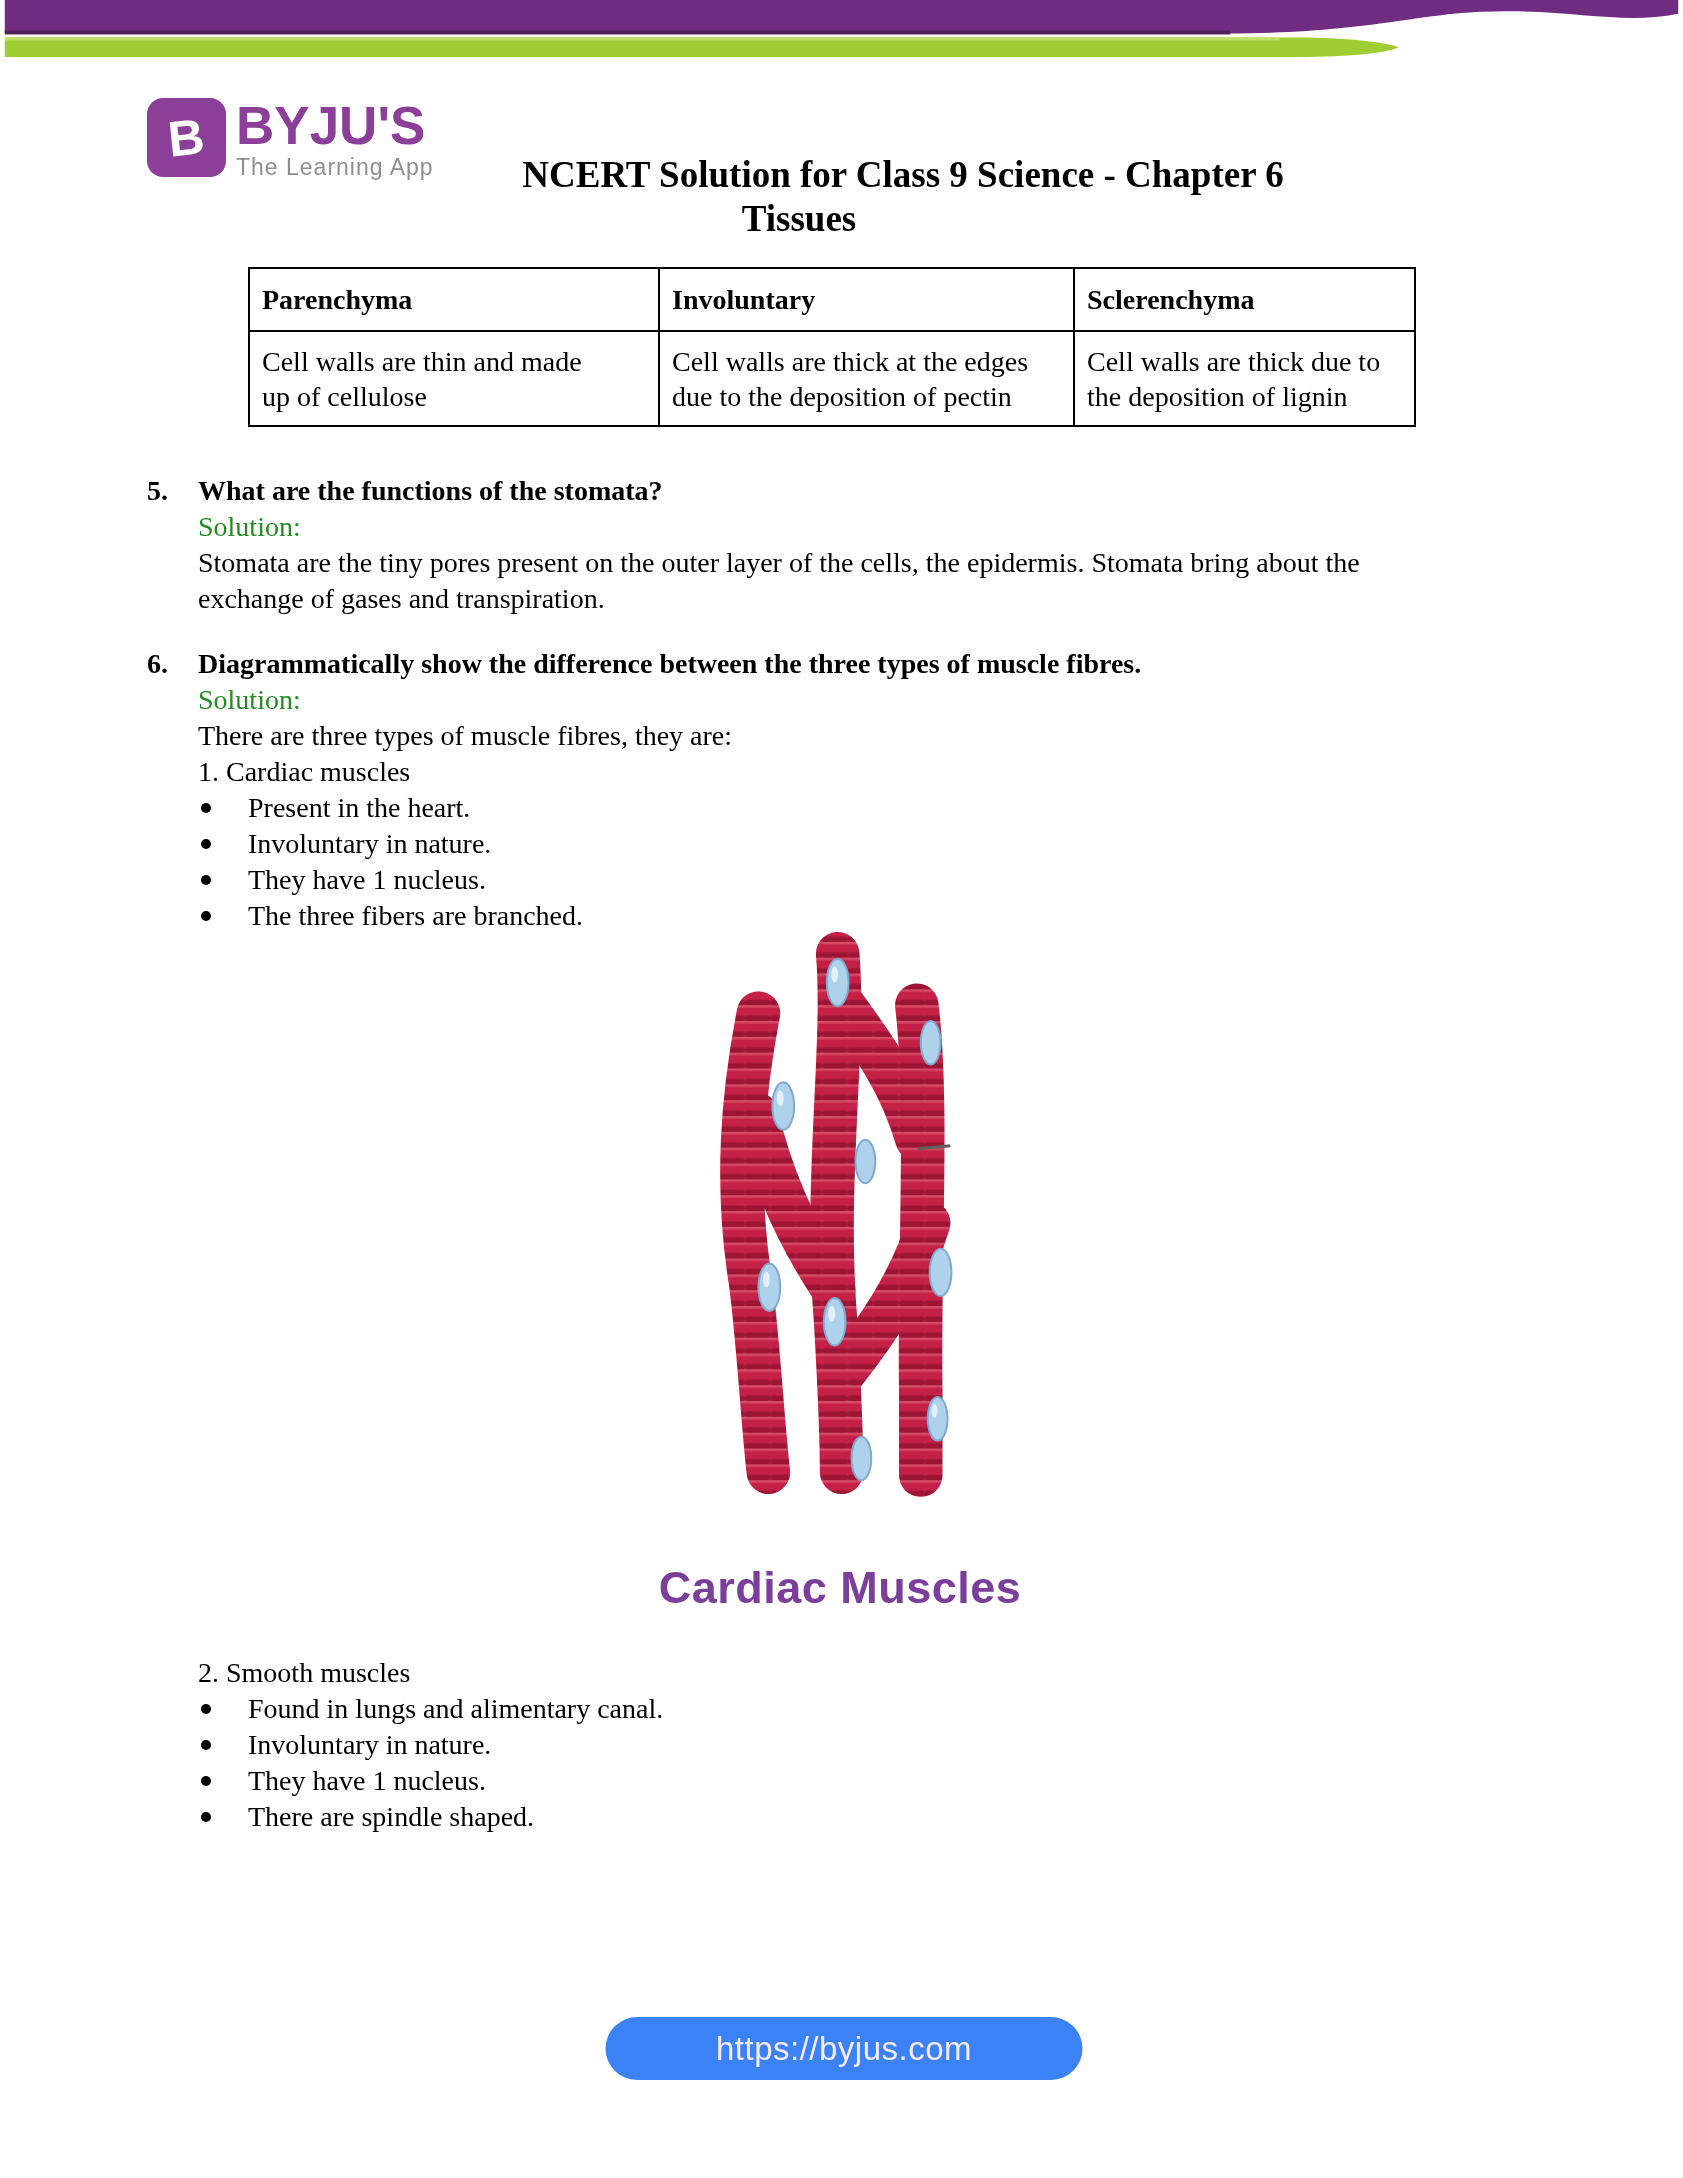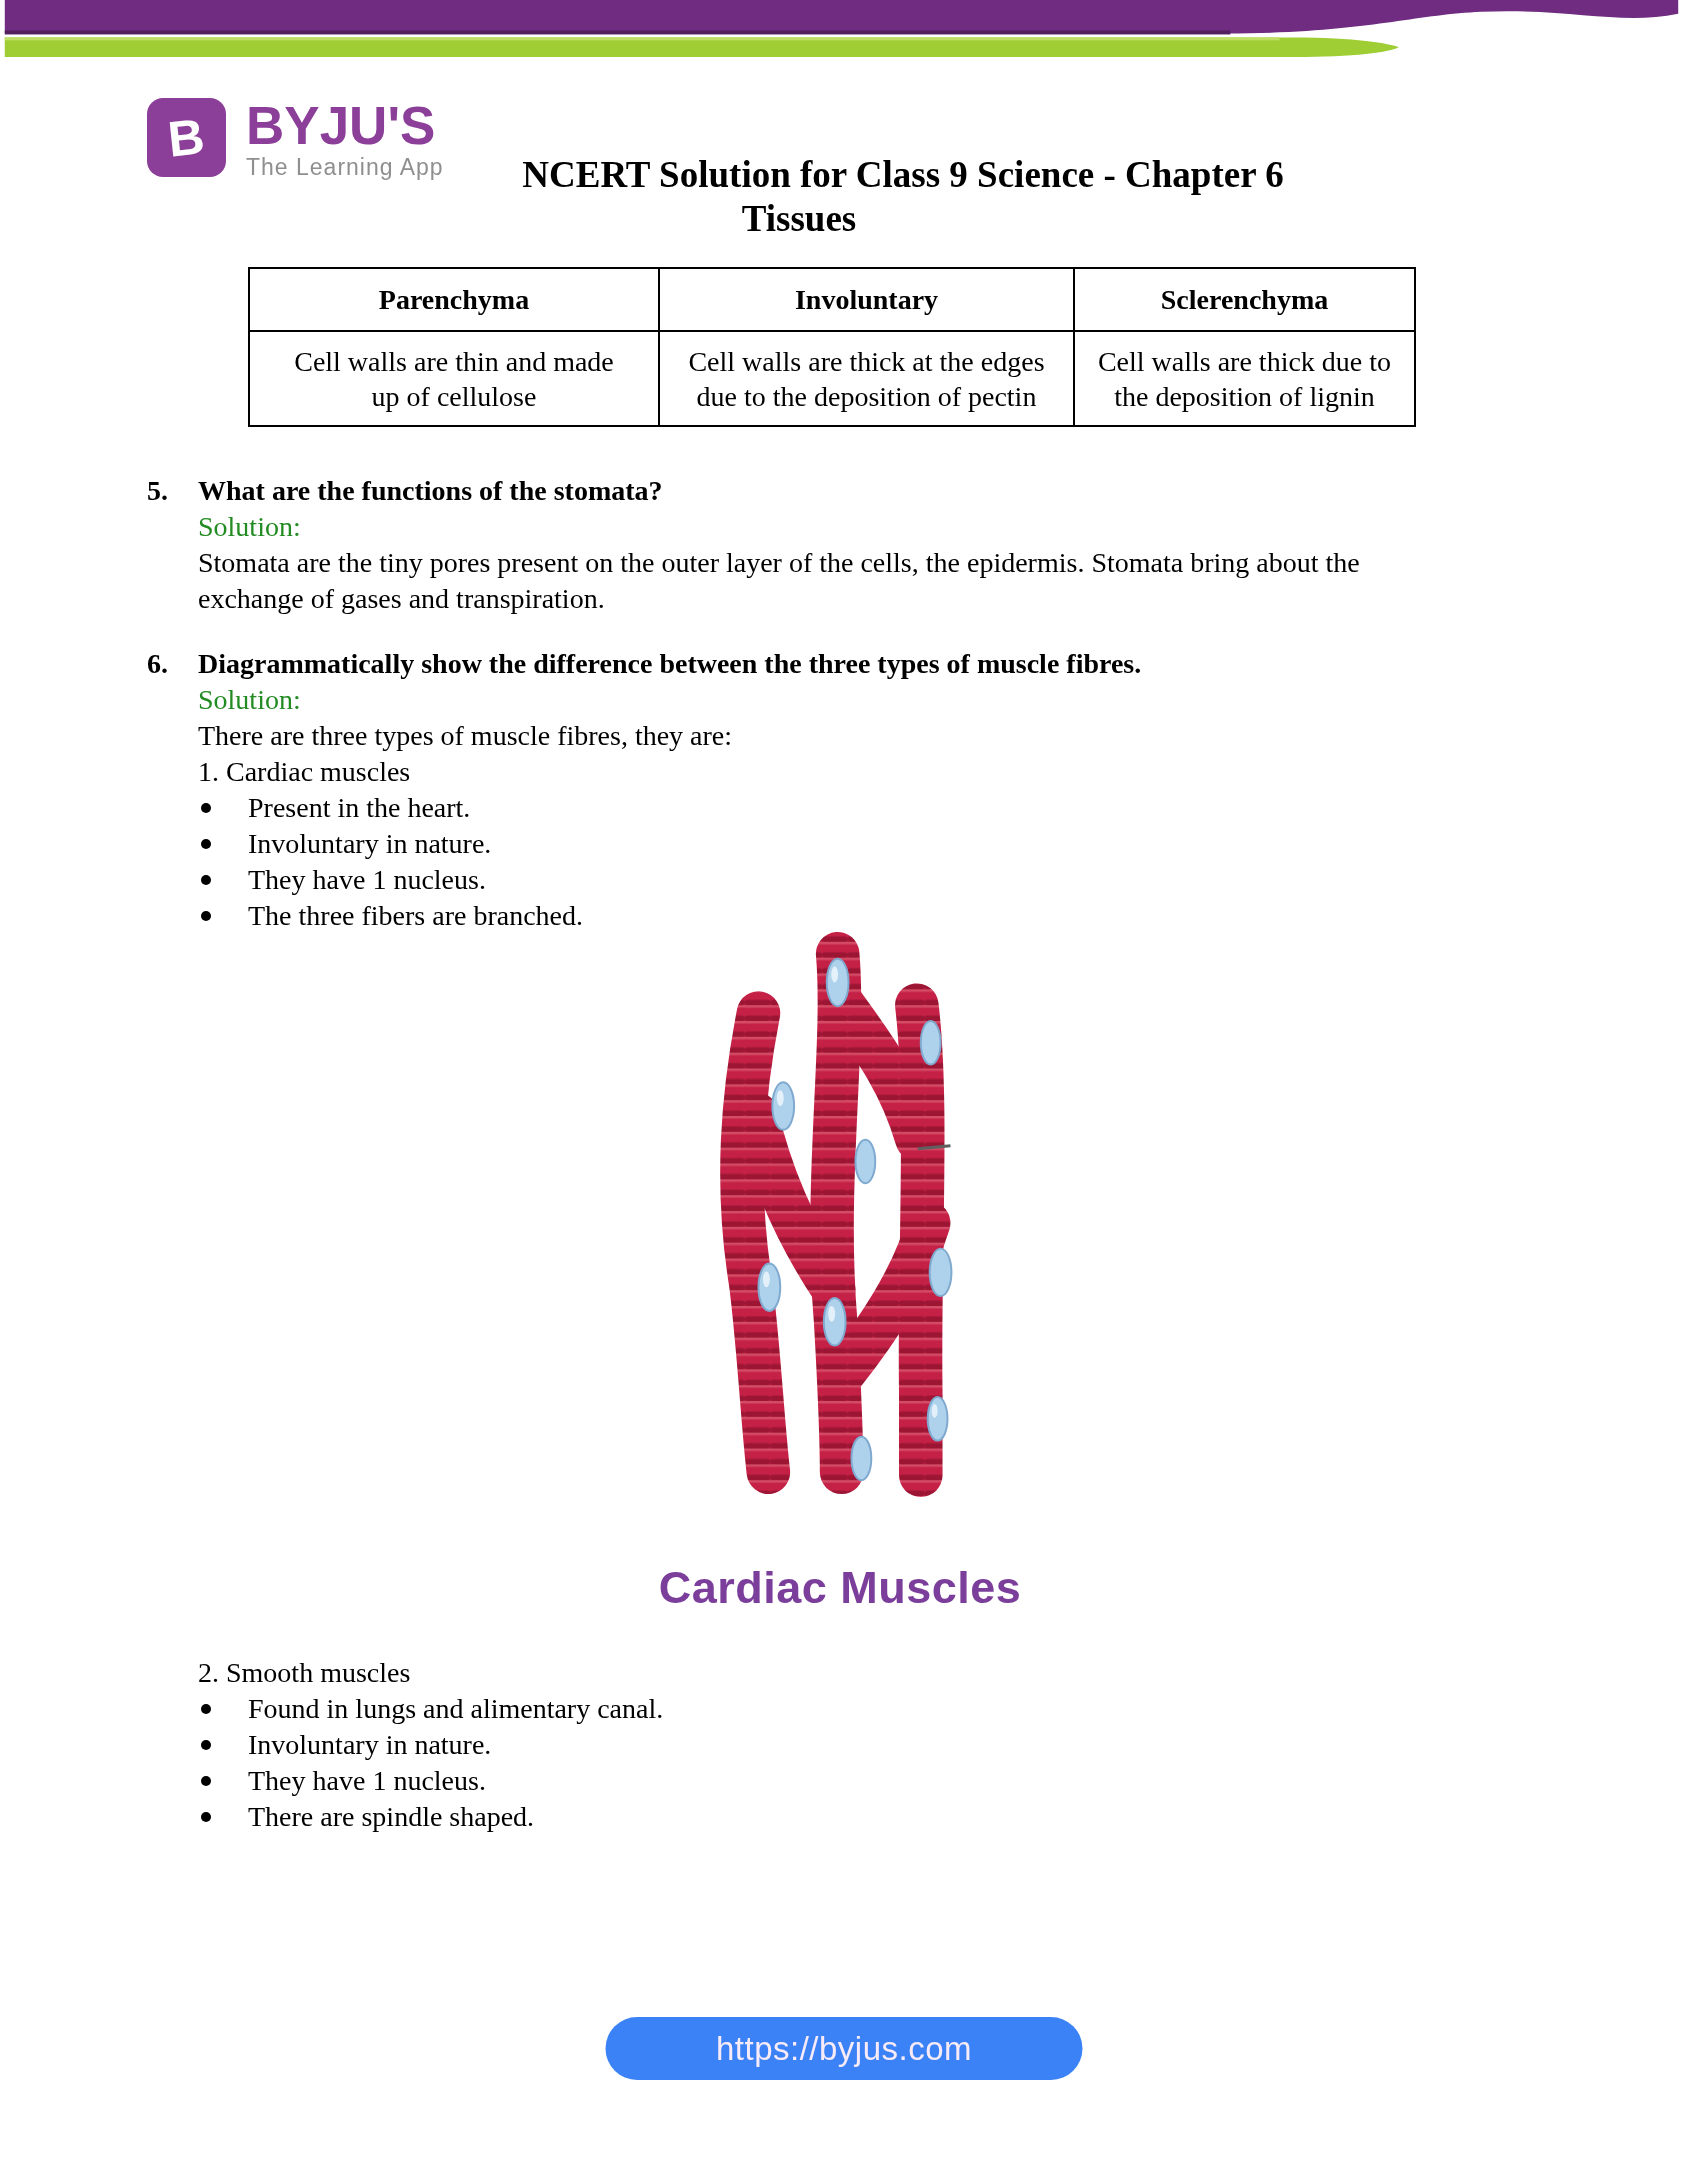--- a/index.html
+++ b/index.html
@@ -12,21 +12,21 @@
   
   .logo { position:absolute; left:147px; top:98px; display:flex; align-items:flex-start; }
   .logo-badge {
     width:79px; height:79px; background:#8c3f99; border-radius:16px;
     display:flex; align-items:center; justify-content:center; flex:none;
   }
   .logo-badge span {
     font-family:"Liberation Sans", sans-serif; font-size:50px; font-weight:bold;
     color:#ffffff; transform:rotate(-6deg); line-height:1;
   }
-  .logo-textcol { margin-left:20px; }
+  .logo-textcol { margin-left:10px; }
   .logo-brand {
     font-family:"Liberation Sans", sans-serif; font-weight:bold; font-size:53px;
     line-height:55px; color:#8c3f99; letter-spacing:0px;
   }
   .logo-tagline {
     font-family:"Liberation Sans", sans-serif; font-size:23px; color:#8f8f8f;
     letter-spacing:1px; margin-top:1px;
   }
   
   .title-line1 {
@@ -35,21 +35,21 @@
   }
   .title-line2 {
     position:absolute; top:197px; left:799px; transform:translateX(-50%);
     font-size:37px; font-weight:bold; white-space:nowrap;
   }
   
   .comp-table {
     position:absolute; left:248px; top:267px; border-collapse:collapse; table-layout:fixed;
   }
   .comp-table th, .comp-table td {
-    border:2px solid #000; font-size:28px; text-align:center;
+    border:2px solid #000; font-size:28px; text-align:left;
     padding:0 12px; vertical-align:middle;
   }
   .comp-table th { height:61px; font-weight:bold; }
   .comp-table td { height:93px; line-height:35px; }
   .multiline { white-space:pre-line; }
   
   .q-block { position:absolute; left:147px; font-size:28px; line-height:36px; width:1317px; }
   .q-row { display:flex; }
   .q-num { width:51px; flex:none; font-weight:bold; }
   .q-text { font-weight:bold; }

